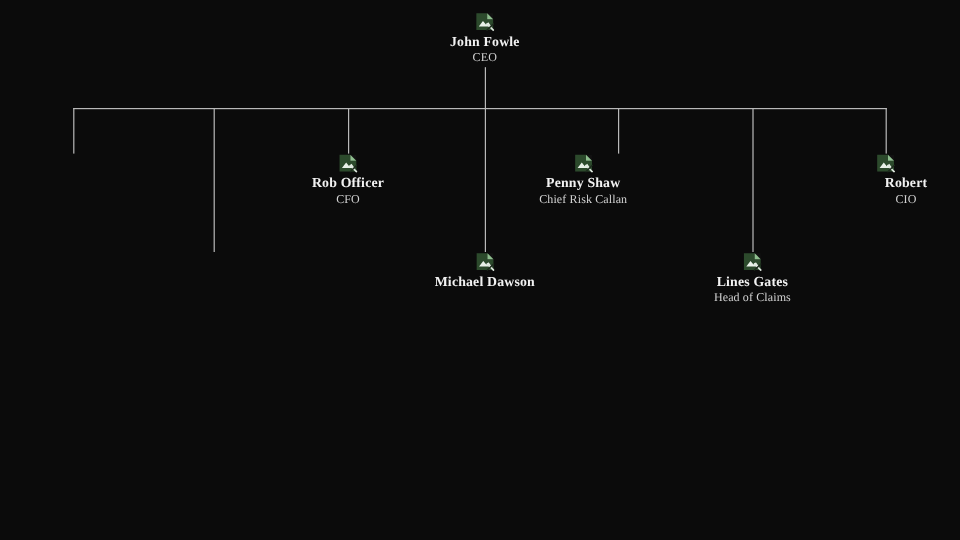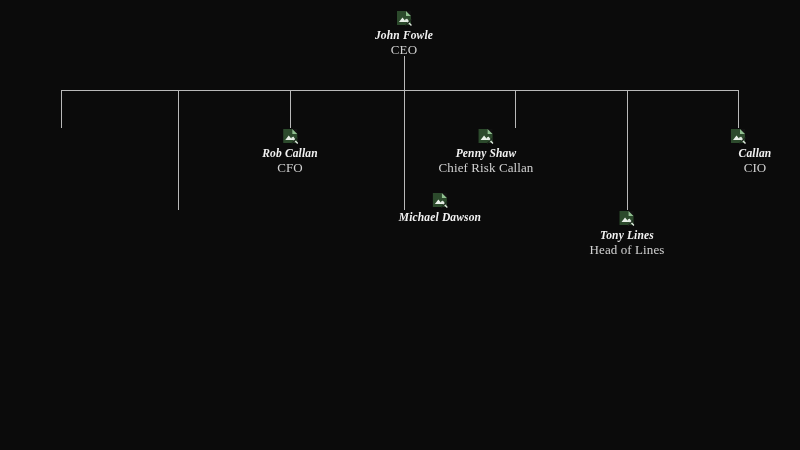--- a/index.html
+++ b/index.html
@@ -66,26 +66,25 @@
     margin-left: 0;
     margin-right: 0;
   }
 
   .node-name {
     display: block;
     font-weight: bold;
     font-size: 11.5px;
     color: #f2f2f2;
     letter-spacing: 0.15px;
-    font-style: italic;
   }
   .node-title {
     display: block;
     font-weight: normal;
-    font-size: 13px;
+    font-size: 10px;
     color: #d2d2d2;
     margin-top: 1px;
     letter-spacing: 0.1px;
   }
 </style>
 </head>
 <body>
 
 <div id="chart-canvas">
 
@@ -125,21 +124,21 @@
     <span class="node-icon">
       <svg width="16" height="16" viewBox="0 0 16 16" aria-hidden="true">
         <rect x="1" y="1" width="14" height="14" fill="#111111"></rect>
         <path d="M1 1 L10 1 L10 6 L15 6 L15 15 L1 15 Z" fill="#2c4a2c"></path>
         <path d="M3 12 L6.5 7.5 L9 10.5 L11 8.5 L13.5 12 Z" fill="#e8f0e8"></path>
         <path d="M10 1 L15 6 L10 6 Z" fill="#8fbf8f"></path>
         <path d="M9.5 9.5 L15.5 15.5" stroke="#dfe8df" stroke-width="1.4" fill="none"></path>
         <path d="M15.5 9.5 L9.5 15.5" stroke="#1d2a1d" stroke-width="1.2" fill="none"></path>
       </svg>
     </span>
-    <span class="node-name">Rob Callan</span>
+    <span class="node-name">Rob Officer</span>
     <span class="node-title">CFO</span>
   </div>
 
   <div class="node" style="left:486px; top:128px;">
     <span class="node-icon">
       <svg width="16" height="16" viewBox="0 0 16 16" aria-hidden="true">
         <rect x="1" y="1" width="14" height="14" fill="#111111"></rect>
         <path d="M1 1 L10 1 L10 6 L15 6 L15 15 L1 15 Z" fill="#2c4a2c"></path>
         <path d="M3 12 L6.5 7.5 L9 10.5 L11 8.5 L13.5 12 Z" fill="#e8f0e8"></path>
         <path d="M10 1 L15 6 L10 6 Z" fill="#8fbf8f"></path>
@@ -155,26 +154,26 @@
     <span class="node-icon" style="margin-left:20px;">
       <svg width="16" height="16" viewBox="0 0 16 16" aria-hidden="true">
         <rect x="1" y="1" width="14" height="14" fill="#111111"></rect>
         <path d="M1 1 L10 1 L10 6 L15 6 L15 15 L1 15 Z" fill="#2c4a2c"></path>
         <path d="M3 12 L6.5 7.5 L9 10.5 L11 8.5 L13.5 12 Z" fill="#e8f0e8"></path>
         <path d="M10 1 L15 6 L10 6 Z" fill="#8fbf8f"></path>
         <path d="M9.5 9.5 L15.5 15.5" stroke="#dfe8df" stroke-width="1.4" fill="none"></path>
         <path d="M15.5 9.5 L9.5 15.5" stroke="#1d2a1d" stroke-width="1.2" fill="none"></path>
       </svg>
     </span>
-    <span class="node-name">Callan</span>
+    <span class="node-name">Robert</span>
     <span class="node-title">CIO</span>
   </div>
 
 
-  <div class="node" style="left:404px; top:192px;margin-left:36px;">
+  <div class="node" style="left:404px; top:210px;">
     <span class="node-icon">
       <svg width="16" height="16" viewBox="0 0 16 16" aria-hidden="true">
         <rect x="1" y="1" width="14" height="14" fill="#111111"></rect>
         <path d="M1 1 L10 1 L10 6 L15 6 L15 15 L1 15 Z" fill="#2c4a2c"></path>
         <path d="M3 12 L6.5 7.5 L9 10.5 L11 8.5 L13.5 12 Z" fill="#e8f0e8"></path>
         <path d="M10 1 L15 6 L10 6 Z" fill="#8fbf8f"></path>
         <path d="M9.5 9.5 L15.5 15.5" stroke="#dfe8df" stroke-width="1.4" fill="none"></path>
         <path d="M15.5 9.5 L9.5 15.5" stroke="#1d2a1d" stroke-width="1.2" fill="none"></path>
       </svg>
     </span>
@@ -185,17 +184,17 @@
     <span class="node-icon">
       <svg width="16" height="16" viewBox="0 0 16 16" aria-hidden="true">
         <rect x="1" y="1" width="14" height="14" fill="#111111"></rect>
         <path d="M1 1 L10 1 L10 6 L15 6 L15 15 L1 15 Z" fill="#2c4a2c"></path>
         <path d="M3 12 L6.5 7.5 L9 10.5 L11 8.5 L13.5 12 Z" fill="#e8f0e8"></path>
         <path d="M10 1 L15 6 L10 6 Z" fill="#8fbf8f"></path>
         <path d="M9.5 9.5 L15.5 15.5" stroke="#dfe8df" stroke-width="1.4" fill="none"></path>
         <path d="M15.5 9.5 L9.5 15.5" stroke="#1d2a1d" stroke-width="1.2" fill="none"></path>
       </svg>
     </span>
-    <span class="node-name">Tony Lines</span>
-    <span class="node-title">Head of Lines</span>
+    <span class="node-name">Lines Gates</span>
+    <span class="node-title">Head of Claims</span>
   </div>
 
 </div>
 
 </body></html>

